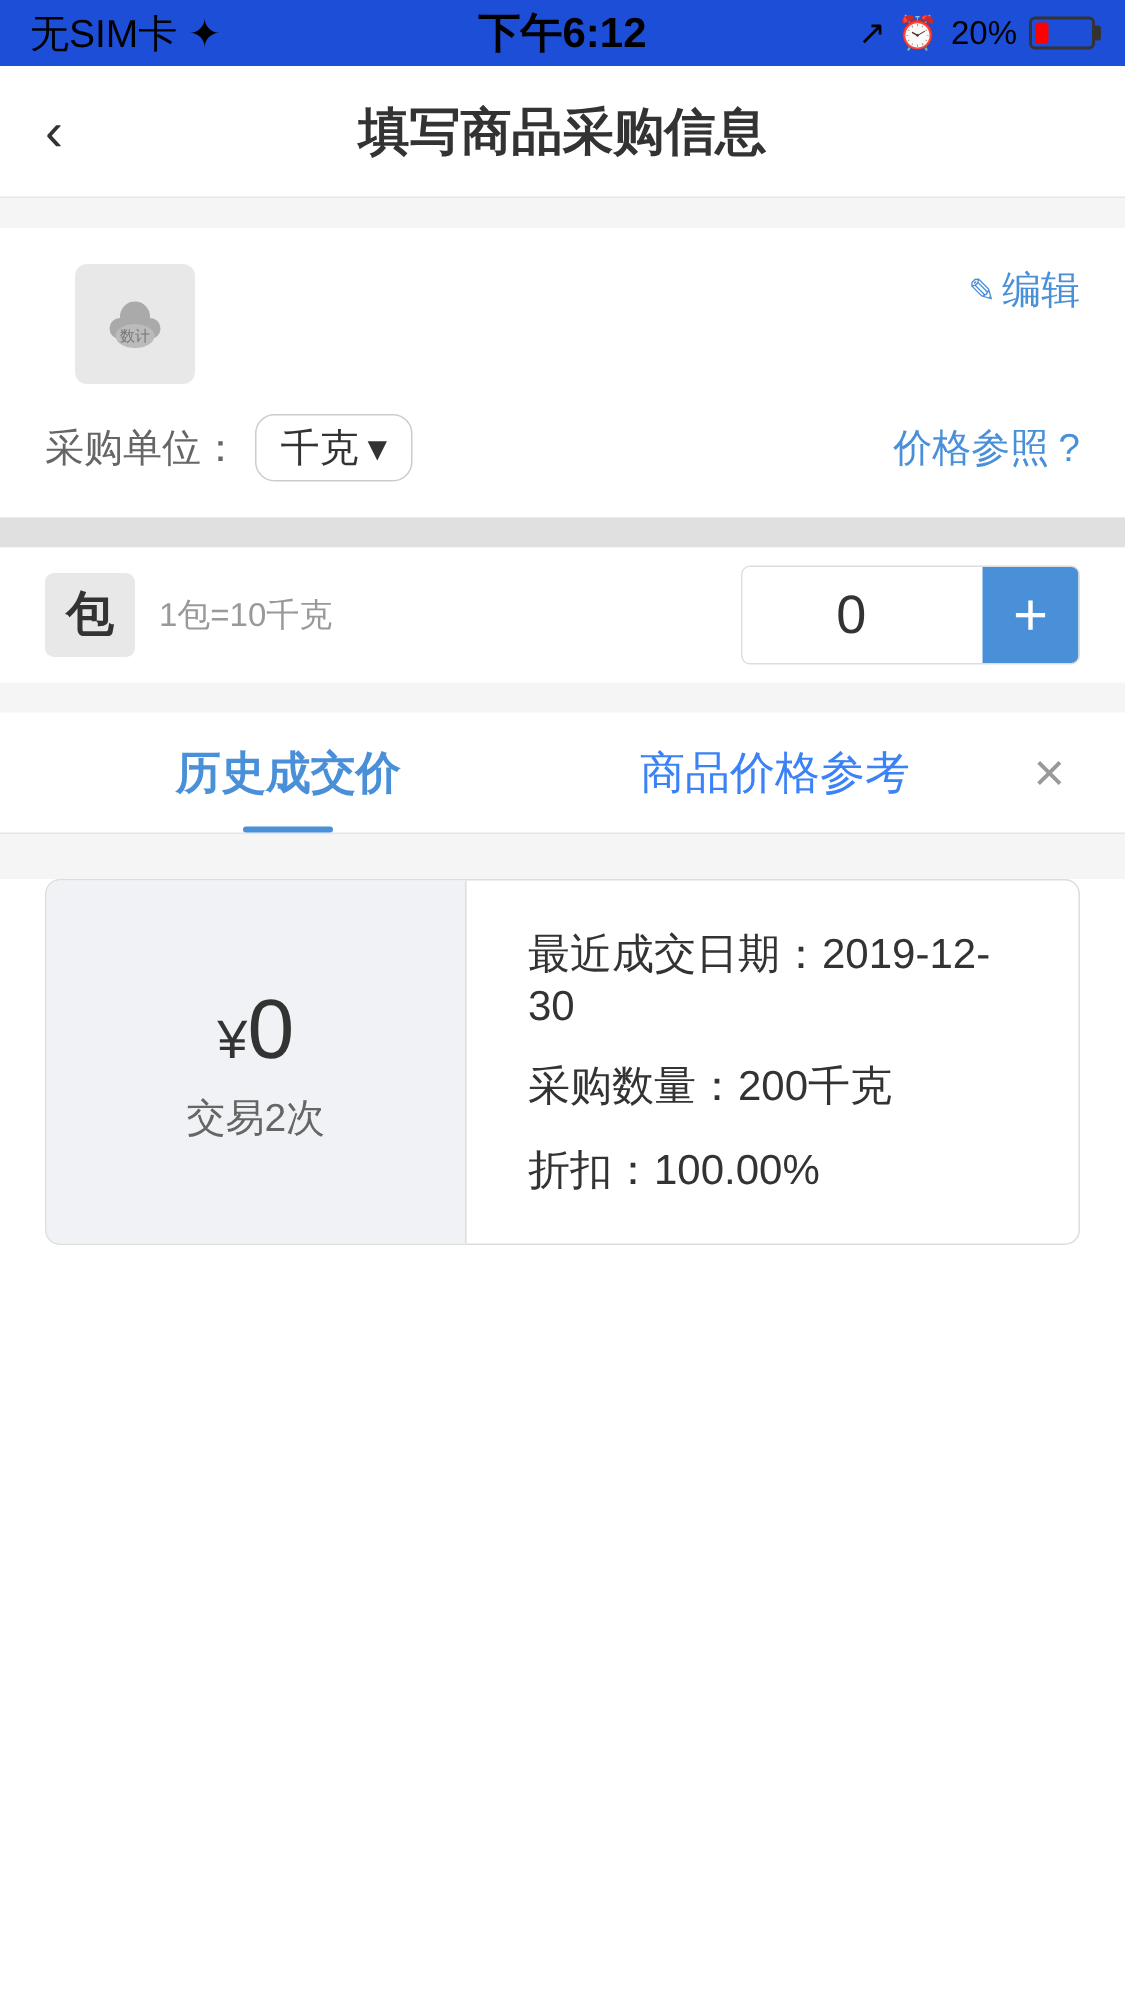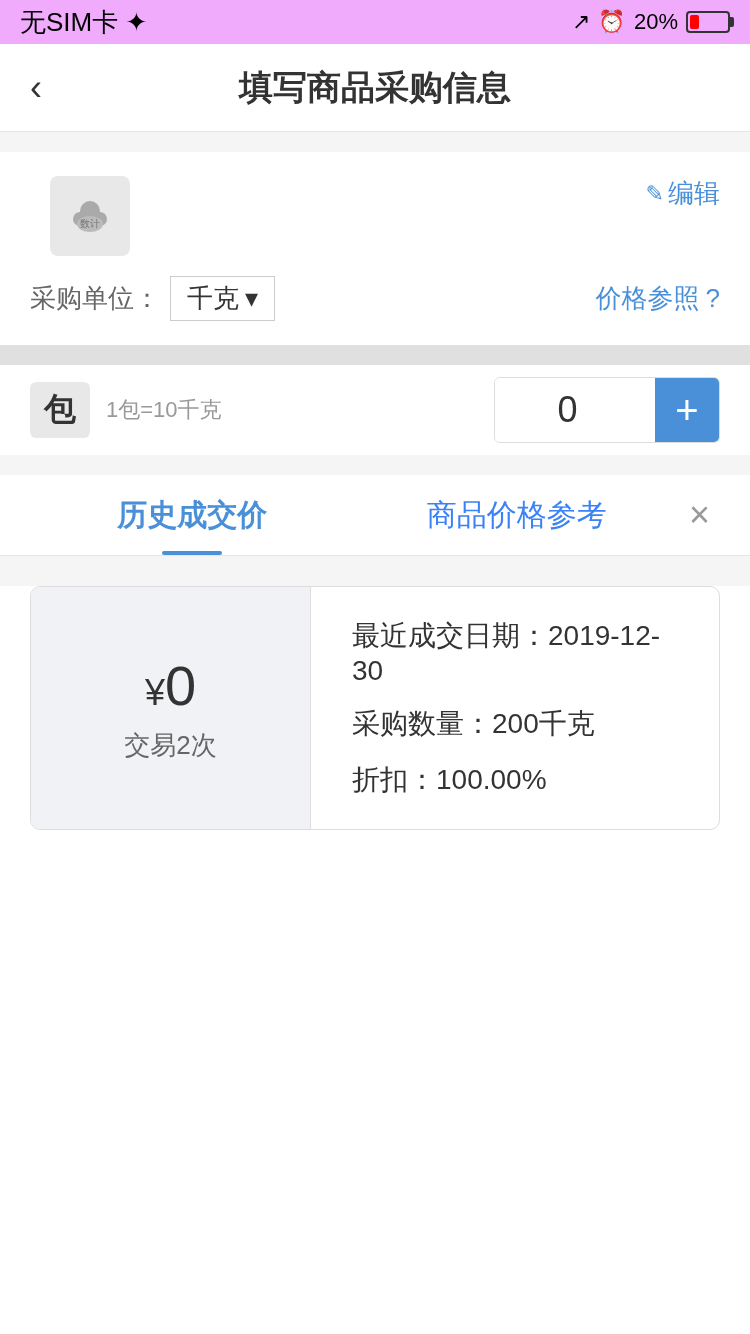--- a/index.html
+++ b/index.html
@@ -9,21 +9,21 @@
       min-height: 1334px;
       font-family: -apple-system, "PingFang SC", "Helvetica Neue", Arial, sans-serif;
       background: #f5f5f5;
       overflow-x: hidden;
     }
 
     
     .status-bar {
       width: 750px;
       height: 44px;
-      background: #f0abfc;
+      background: #1d4ed8;
       display: flex;
       align-items: center;
       justify-content: space-between;
       padding: 0 20px;
       font-size: 28px;
       font-weight: 500;
     }
     .status-left {
       display: flex;
       align-items: center;
@@ -150,21 +150,21 @@
     }
     .unit-label {
       font-size: 26px;
       color: #666;
       display: flex;
       align-items: center;
       gap: 10px;
     }
     .unit-select {
       border: 1px solid #ccc;
-      border-radius: 0;
+      border-radius: 13px;
       padding: 4px 16px;
       font-size: 26px;
       color: #333;
       background: white;
       display: flex;
       align-items: center;
       gap: 6px;
     }
     .price-ref {
       font-size: 26px;
@@ -346,20 +346,21 @@
       min-height: 600px;
     }
   </style>
 </head>
 <body>
 
 <div class="status-bar">
   <div class="status-left">
     <span>无SIM卡 ✦</span>
   </div>
+  <div class="status-center">下午6:12</div>
   <div class="status-right">
     <span>↗</span>
     <span>⏰</span>
     <span>20%</span>
     <div class="battery-icon">
       <div class="battery-fill"></div>
     </div>
   </div>
 </div>
 

